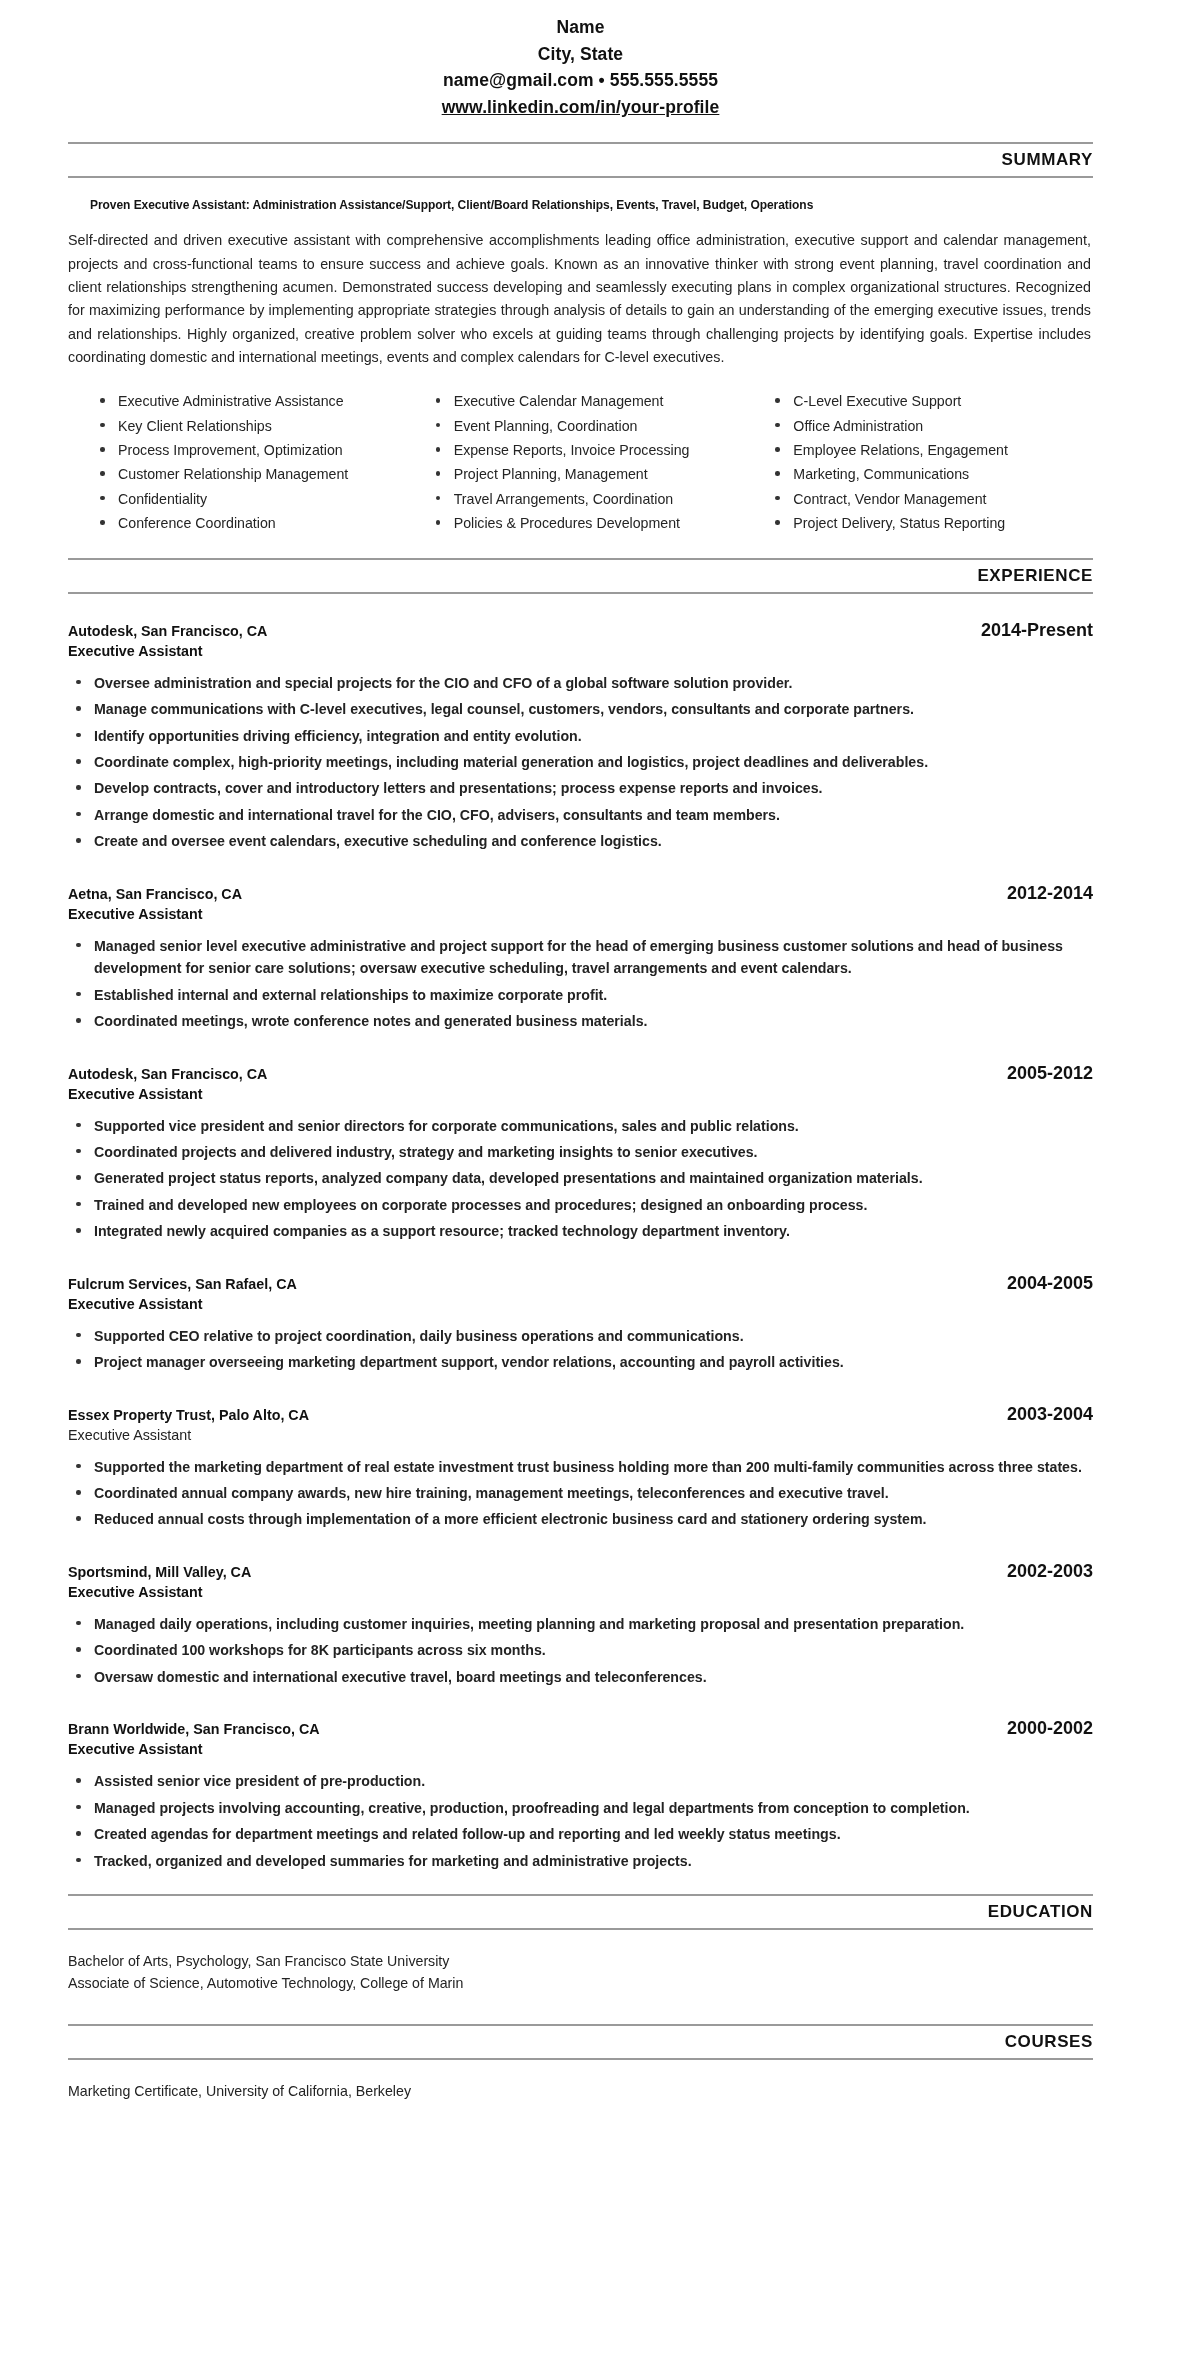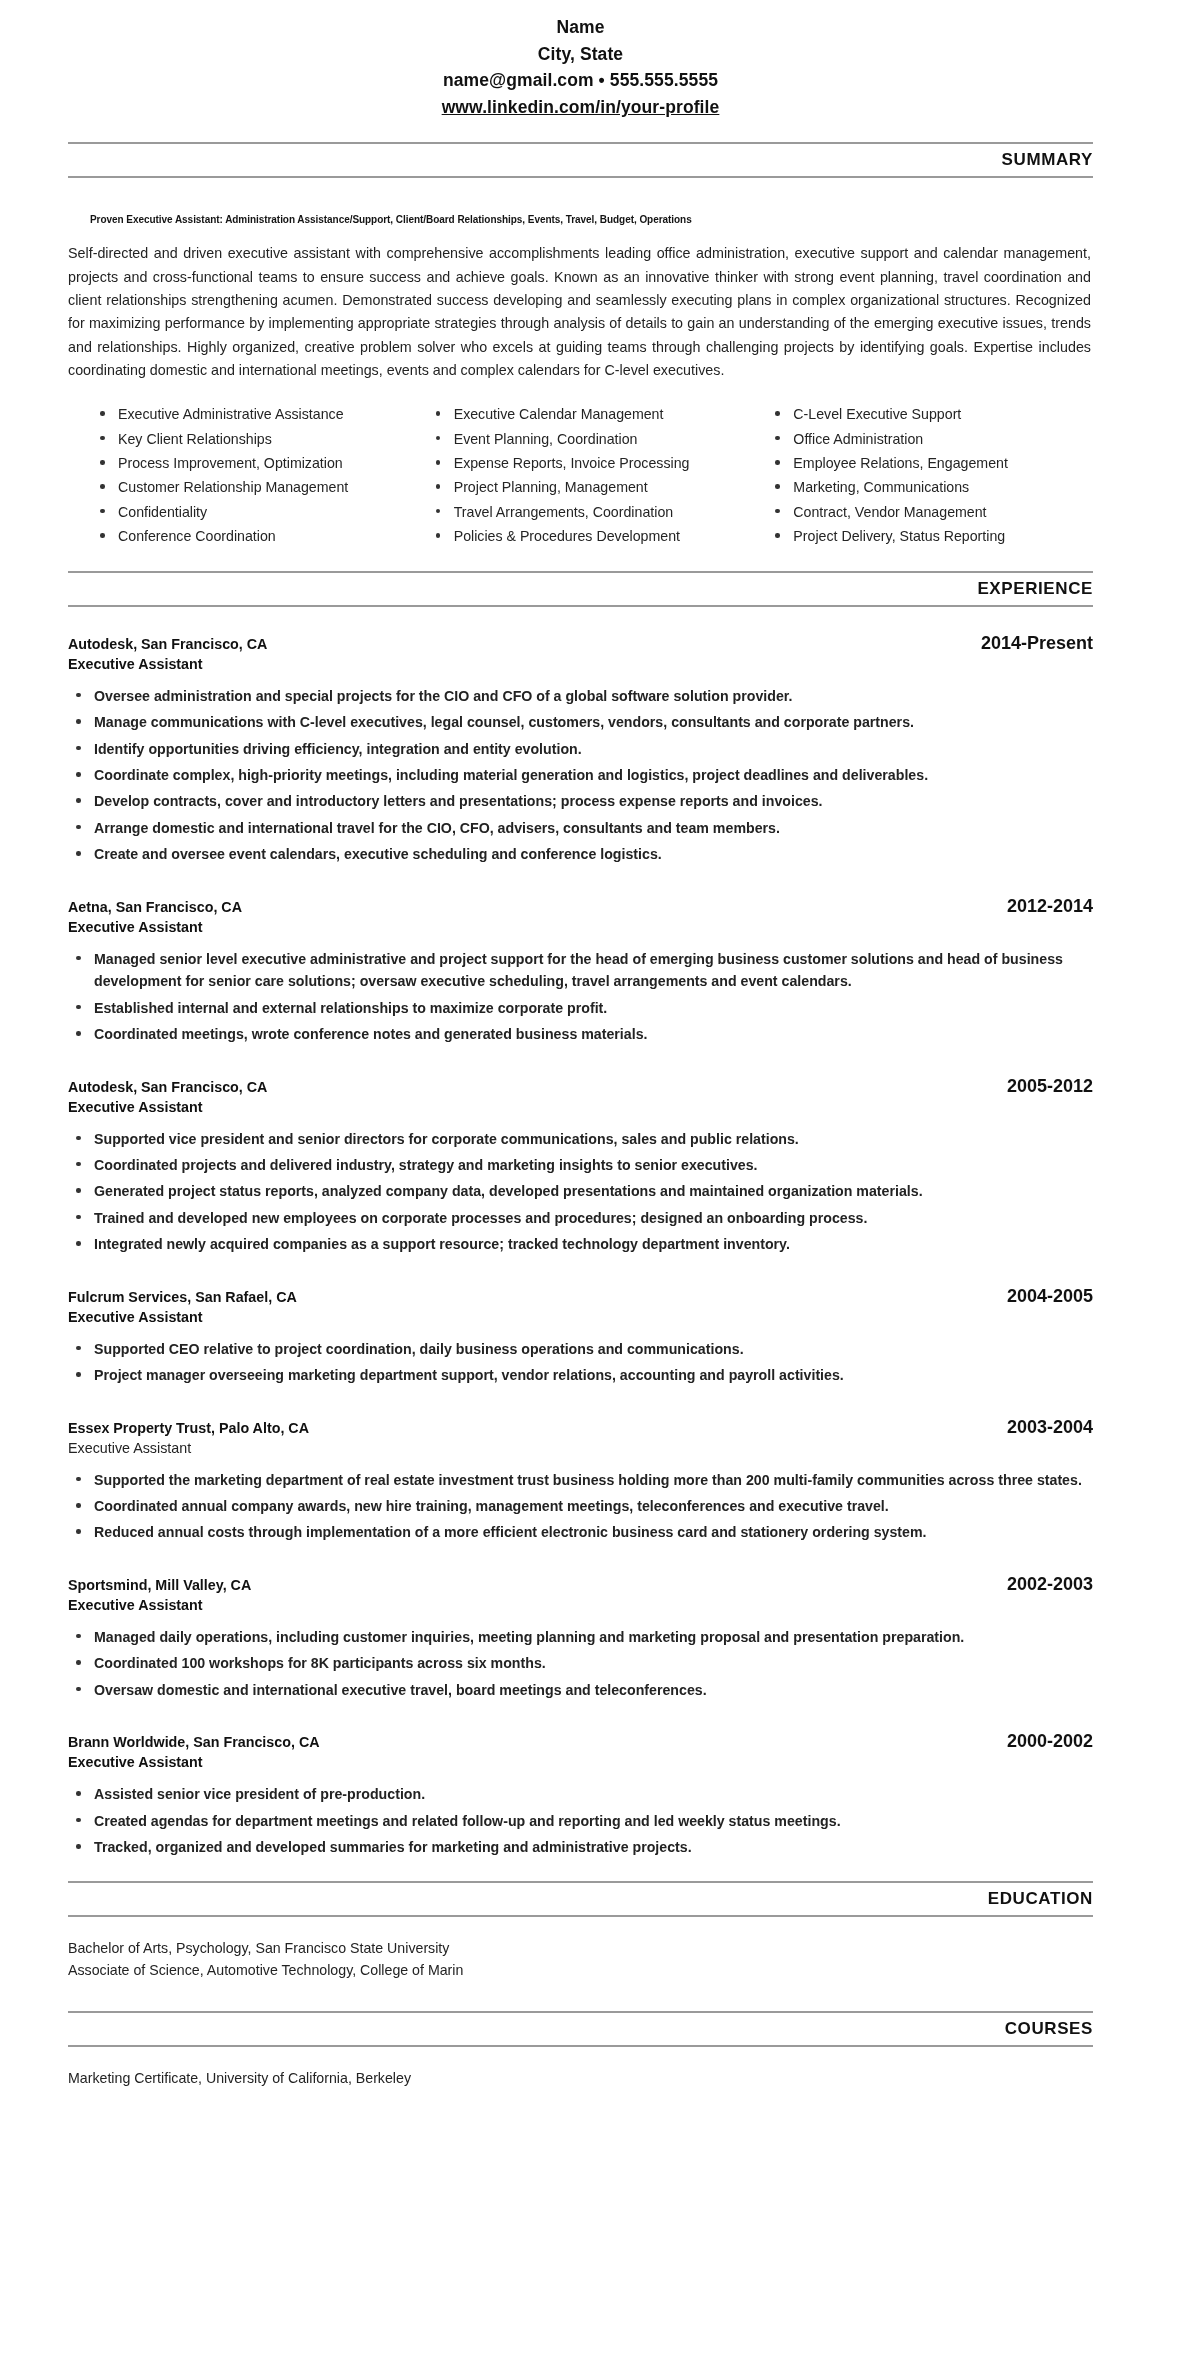--- a/index.html
+++ b/index.html
@@ -46,23 +46,23 @@
   }
   .section-head .t {
     font-size: 17px;
     font-weight: bold;
     letter-spacing: .6px;
     color: #111;
   }
 
   
   .headline {
-    margin-top: 36px;
+    margin-top: 20px;
     padding-left: 22px;
-    font-size: 10px;
+    font-size: 12px;
     font-weight: bold;
     color: #141414;
     letter-spacing: -.05px;
   }
   .summary-body {
     margin-top: 17px;
     font-size: 14.3px;
     line-height: 1.63;
     color: #232323;
     text-align: justify;
@@ -290,20 +290,21 @@
         </div>
       </div>
       <div class="job">
         <div class="job-head">
           <div class="job-company">Brann Worldwide, San Francisco, CA</div>
           <div class="job-dates">2000-2002</div>
         </div>
         <div class="job-title">Executive Assistant</div>
         <div class="bullets">
           <div class="bullet">Assisted senior vice president of pre-production.</div>
+          <div class="bullet">Managed projects involving accounting, creative, production, proofreading and legal departments from conception to completion.</div>
           <div class="bullet">Created agendas for department meetings and related follow-up and reporting and led weekly status meetings.</div>
           <div class="bullet">Tracked, organized and developed summaries for marketing and administrative projects.</div>
         </div>
       </div>
     </div>
 
   <div class="section-head">
     <span class="t">EDUCATION</span>
   </div>
   <div class="plain-list edu-block">

